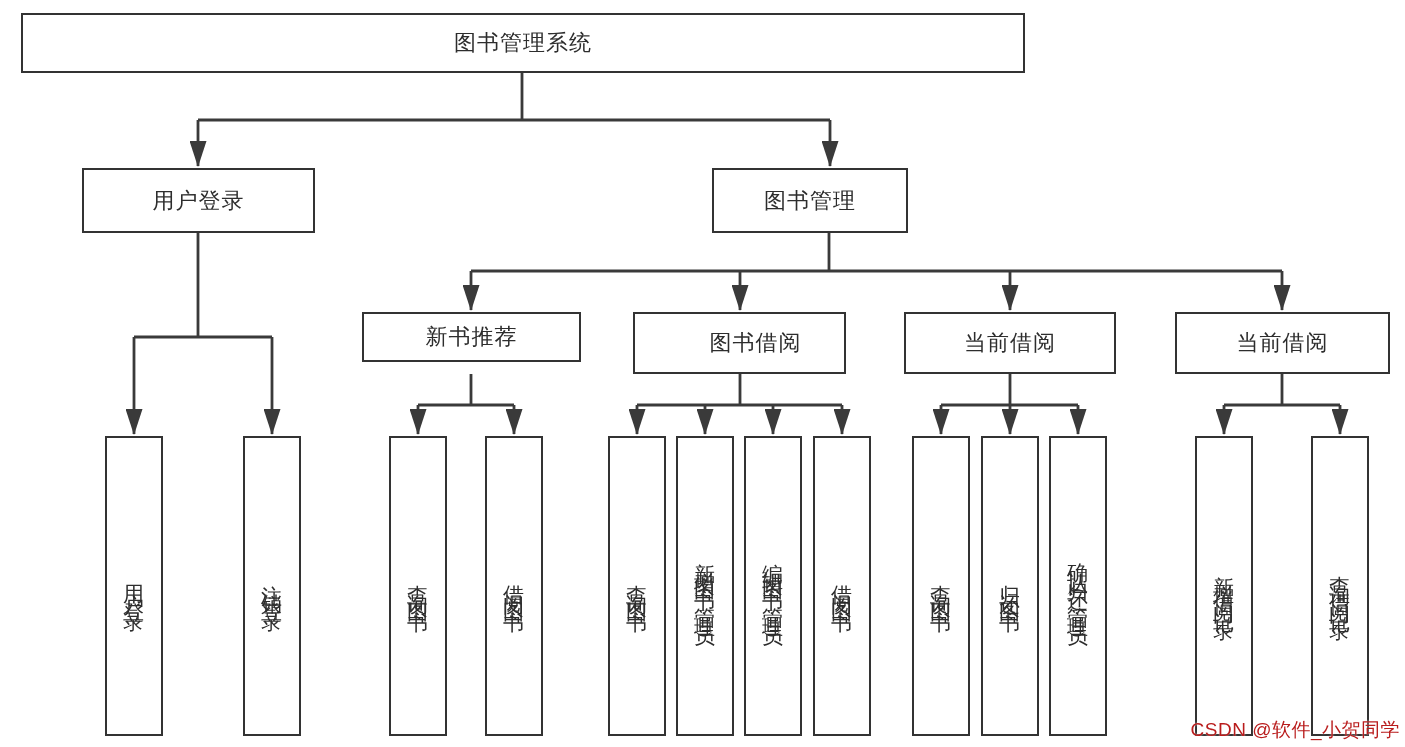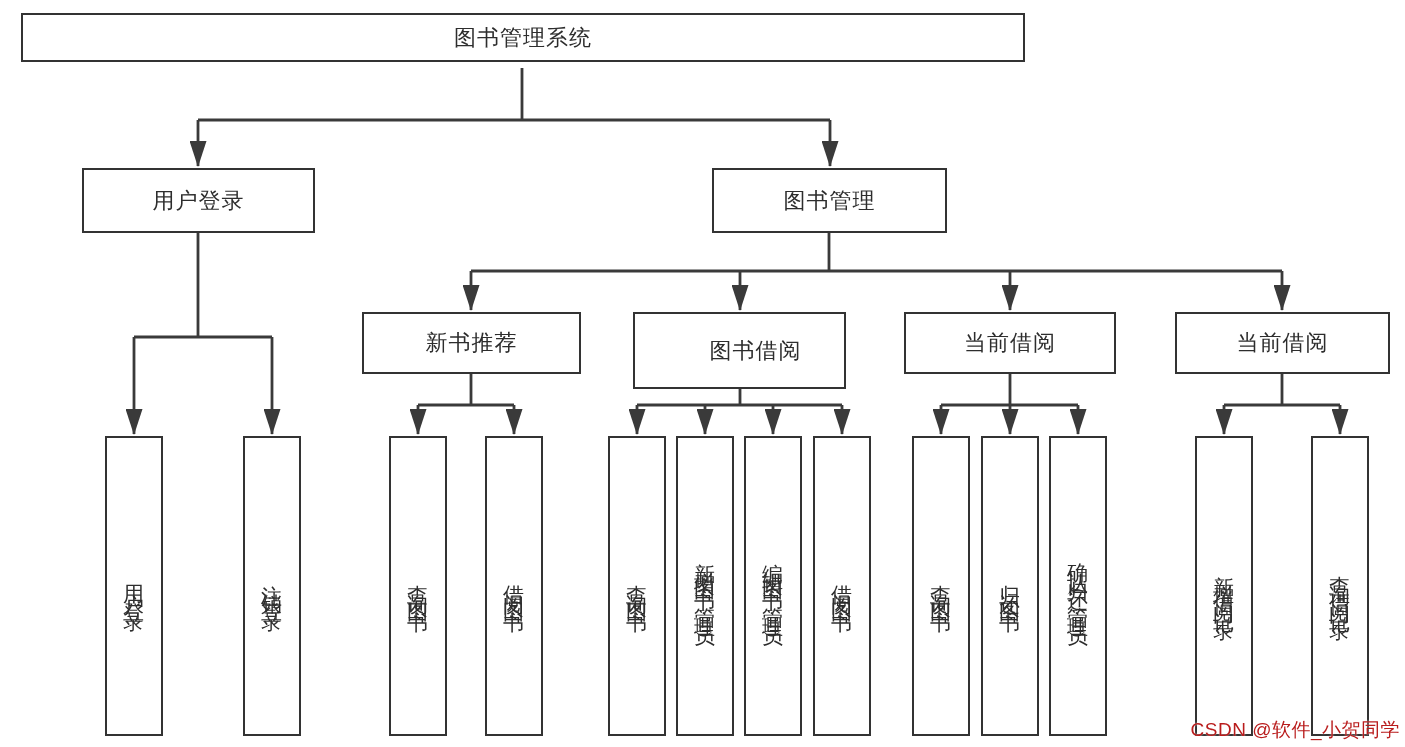--- a/index.html
+++ b/index.html
@@ -92,27 +92,27 @@
       <path d="M773 405 V434" marker-end="url(#arrow)"></path>
       <path d="M842 405 V434" marker-end="url(#arrow)"></path>
       <path d="M941 405 V434" marker-end="url(#arrow)"></path>
       <path d="M1010 405 V434" marker-end="url(#arrow)"></path>
       <path d="M1078 405 V434" marker-end="url(#arrow)"></path>
       <path d="M1224 405 V434" marker-end="url(#arrow)"></path>
       <path d="M1340 405 V434" marker-end="url(#arrow)"></path>
     </g>
   </svg>
 
-  <div class="box hbox" style="left:21px; top:13px; width:1004px; height:49px;">图书管理系统</div>
+  <div class="box hbox" style="left:21px; top:13px; width:1004px; height:60px;">图书管理系统</div>
 
   <div class="box hbox" style="left:82px; top:168px; width:233px; height:65px;">用户登录</div>
-  <div class="box hbox" style="left:712px; top:168px; width:235px; height:65px;">图书管理</div>
+  <div class="box hbox" style="left:712px; top:168px; width:196px; height:65px;">图书管理</div>
 
-  <div class="box hbox" style="left:362px; top:312px; width:219px; height:62px;">新书推荐</div>
-  <div class="box hbox" style="left:633px; top:312px; width:213px; height:77px;padding-left:32px;">图书借阅</div>
+  <div class="box hbox" style="left:362px; top:312px; width:219px; height:50px;">新书推荐</div>
+  <div class="box hbox" style="left:633px; top:312px; width:213px; height:62px;padding-left:32px;">图书借阅</div>
   <div class="box hbox" style="left:904px; top:312px; width:212px; height:62px;font-family:Liberation Mono, monospace;">当前借阅</div>
   <div class="box hbox" style="left:1175px; top:312px; width:215px; height:62px;">当前借阅</div>
 
   <div class="box leaf" style="left:105px;">
     <span class="vtext">用户登录</span>
   </div>
   <div class="box leaf" style="left:243px;">
     <span class="vtext">注销登录</span>
   </div>
 

